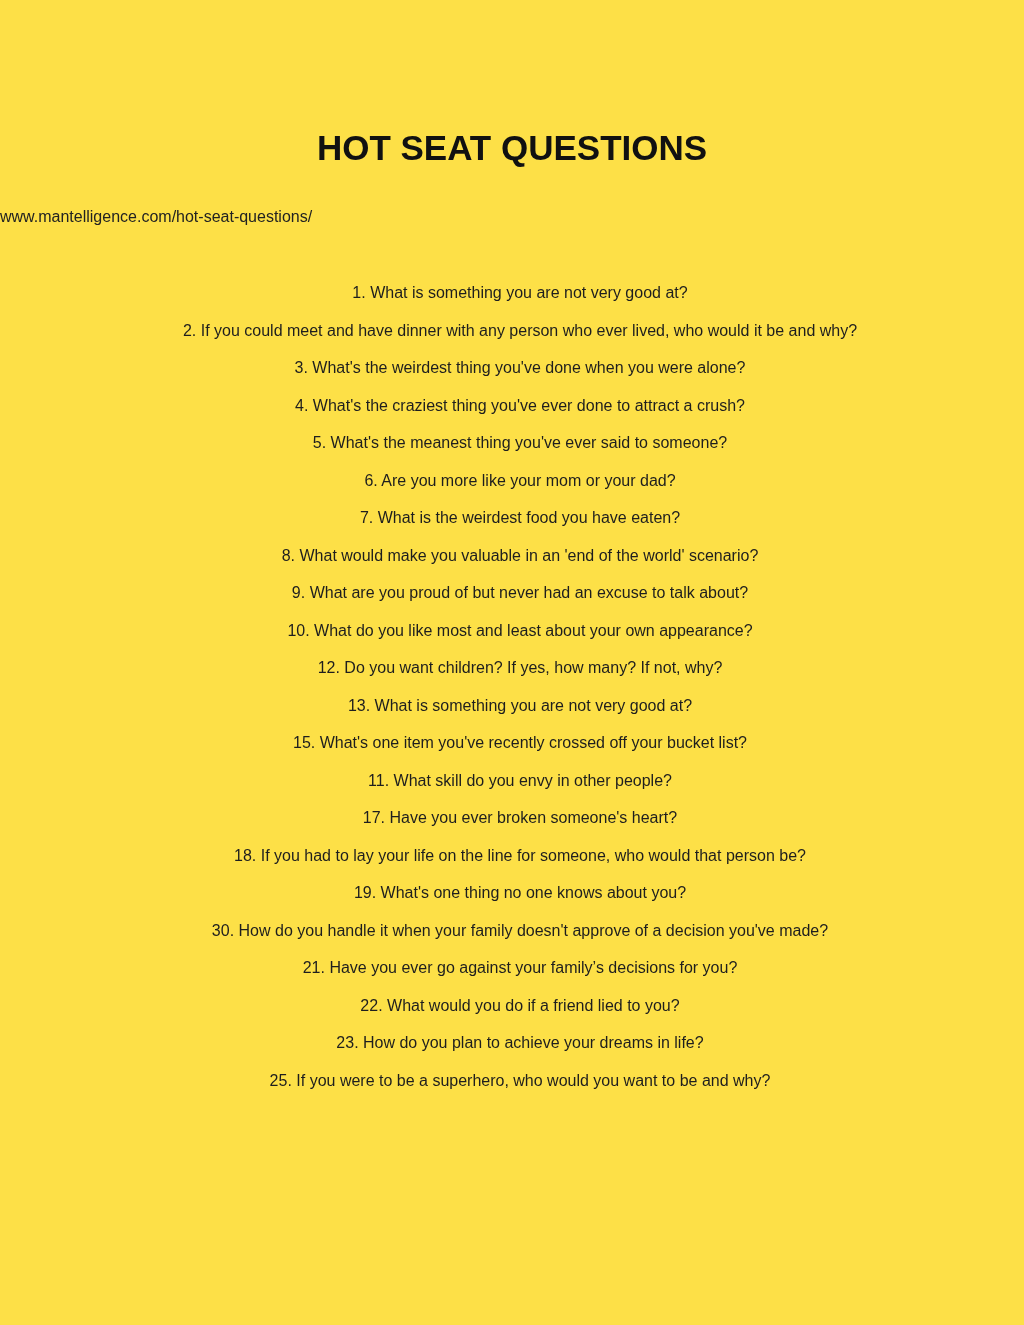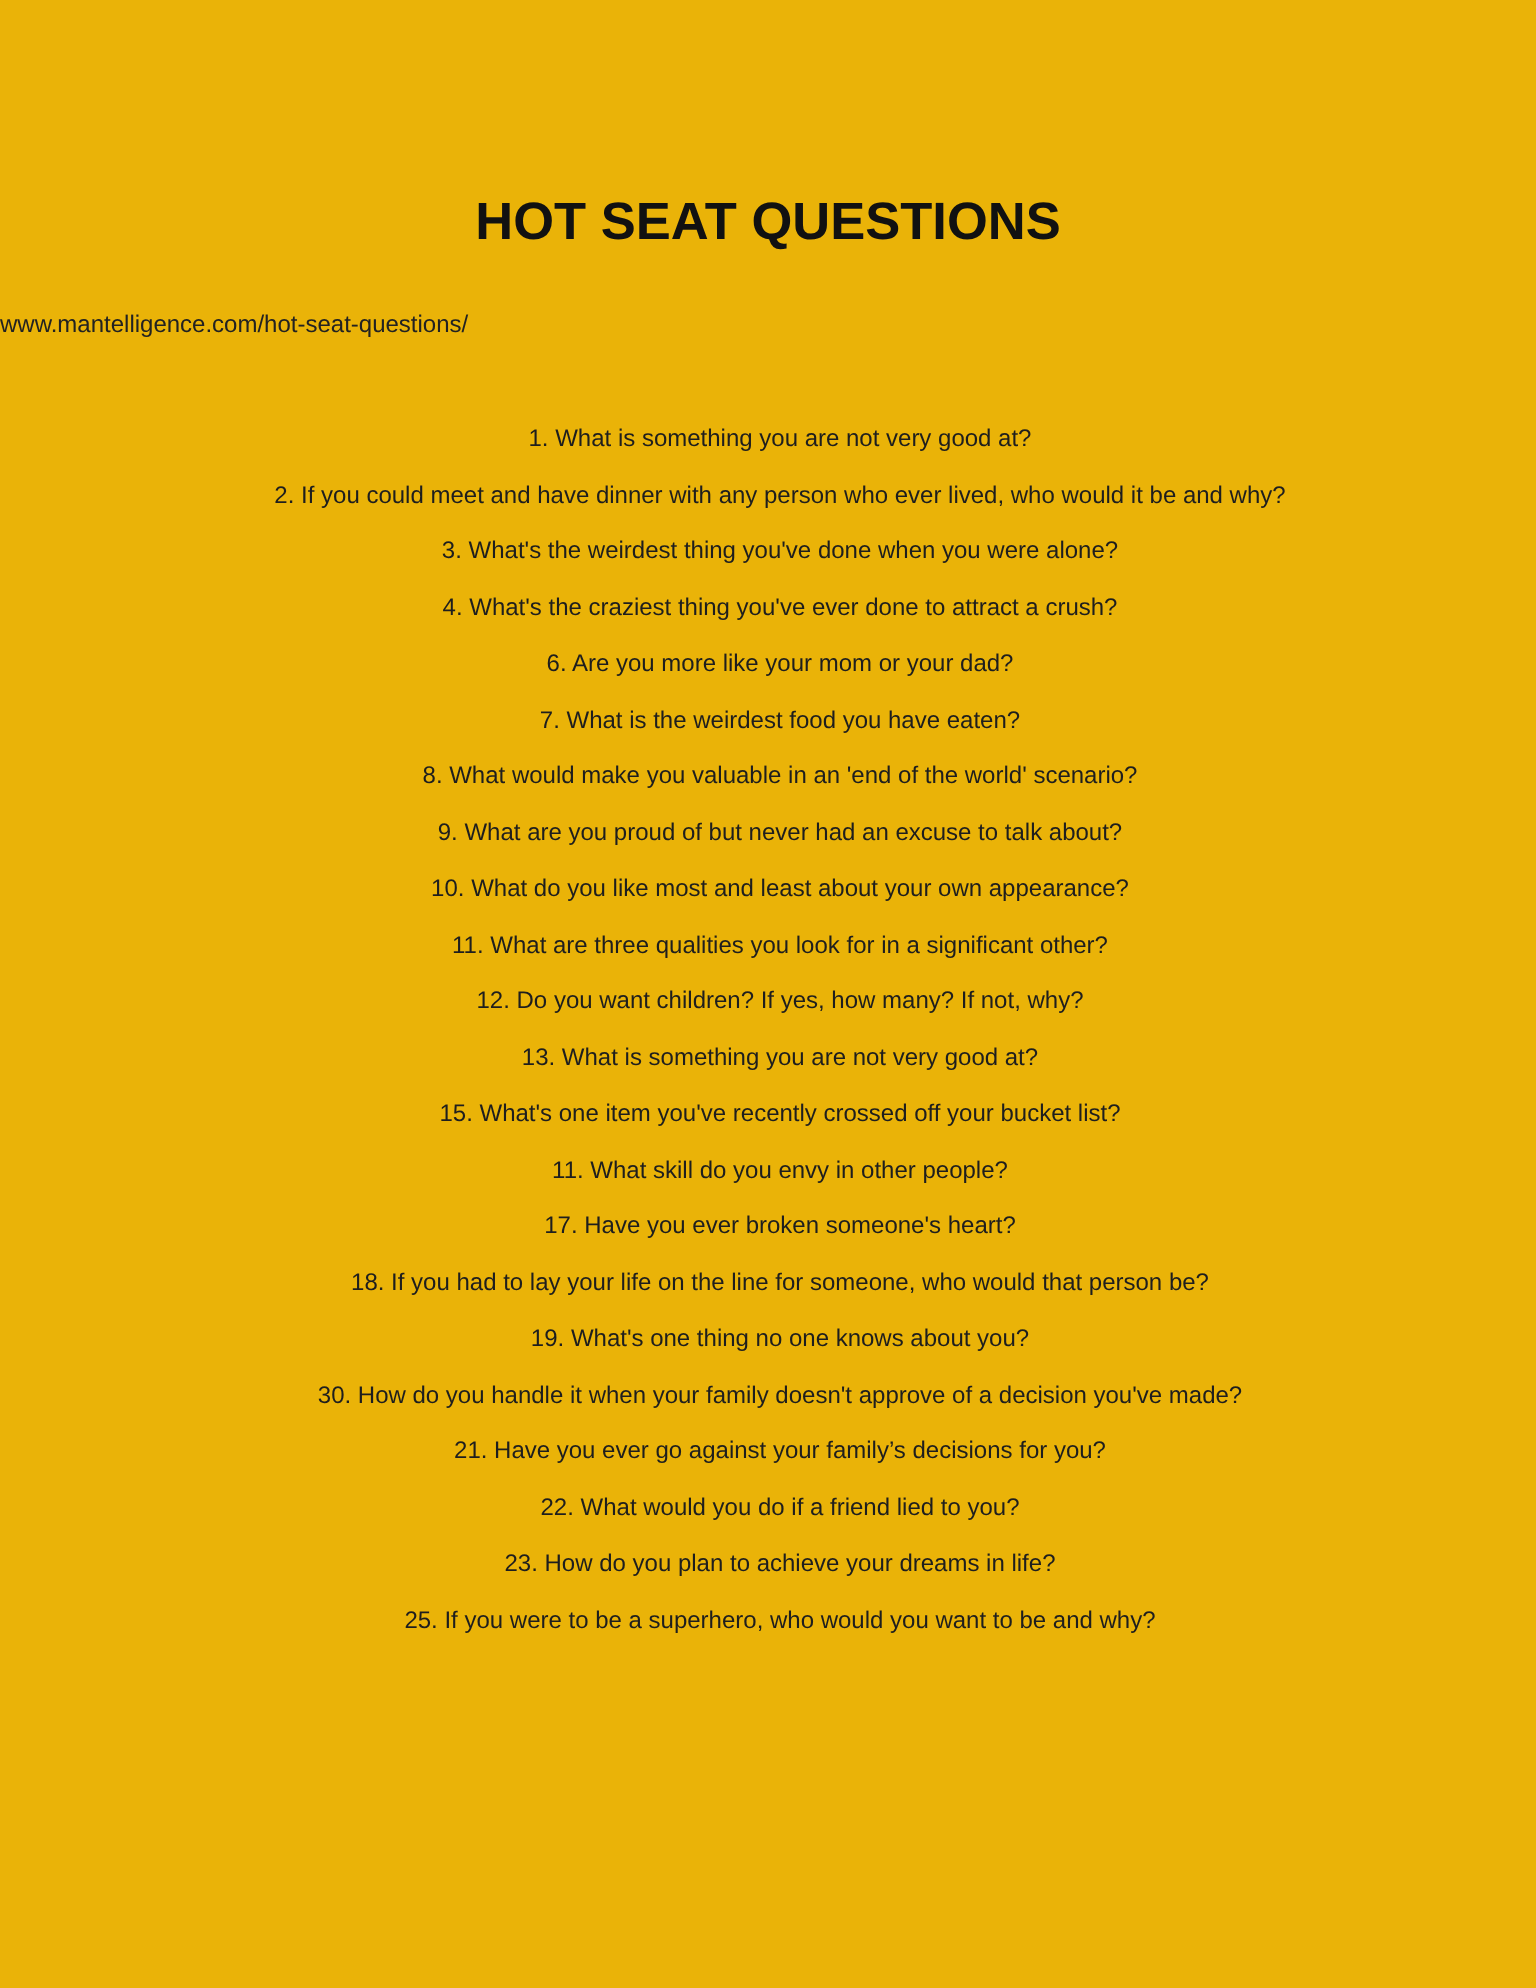--- a/index.html
+++ b/index.html
@@ -14,21 +14,21 @@
       overflow: hidden;
       font-family: "Liberation Sans", "DejaVu Sans", sans-serif;
       color: #1a1a1a;
     }
     .page {
       position: absolute;
       left: 0;
       top: 0;
       width: 1024px;
       height: 1325px;
-      background: #eab308;
+      background: #fde047;
     }
     .title {
       position: absolute;
       left: 0;
       top: 124px;
       width: 1024px;
       text-align: center;
       font-size: 35px;
       font-weight: bold;
       letter-spacing: 0px;
@@ -70,26 +70,26 @@
 
 <div class="page">
   <h1 class="title">HOT SEAT QUESTIONS</h1>
   <a class="subtitle">www.mantelligence.com/hot-seat-questions/</a>
 
   <ol class="question-list">
     <li class="question-item">1. What is something you are not very good at?</li>
     <li class="question-item">2. If you could meet and have dinner with any person who ever lived, who would it be and why?</li>
     <li class="question-item">3. What's the weirdest thing you've done when you were alone?</li>
     <li class="question-item">4. What's the craziest thing you've ever done to attract a crush?</li>
+    <li class="question-item">5. What's the meanest thing you've ever said to someone?</li>
     <li class="question-item">6. Are you more like your mom or your dad?</li>
     <li class="question-item">7. What is the weirdest food you have eaten?</li>
     <li class="question-item">8. What would make you valuable in an 'end of the world' scenario?</li>
     <li class="question-item">9. What are you proud of but never had an excuse to talk about?</li>
     <li class="question-item">10. What do you like most and least about your own appearance?</li>
-    <li class="question-item">11. What are three qualities you look for in a significant other?</li>
     <li class="question-item">12. Do you want children? If yes, how many? If not, why?</li>
     <li class="question-item">13. What is something you are not very good at?</li>
     <li class="question-item">15. What's one item you've recently crossed off your bucket list?</li>
     <li class="question-item">11. What skill do you envy in other people?</li>
     <li class="question-item">17. Have you ever broken someone's heart?</li>
     <li class="question-item">18. If you had to lay your life on the line for someone, who would that person be?</li>
     <li class="question-item">19. What's one thing no one knows about you?</li>
     <li class="question-item">30. How do you handle it when your family doesn't approve of a decision you've made?</li>
     <li class="question-item">21. Have you ever go against your family’s decisions for you?</li>
     <li class="question-item">22. What would you do if a friend lied to you?</li>

